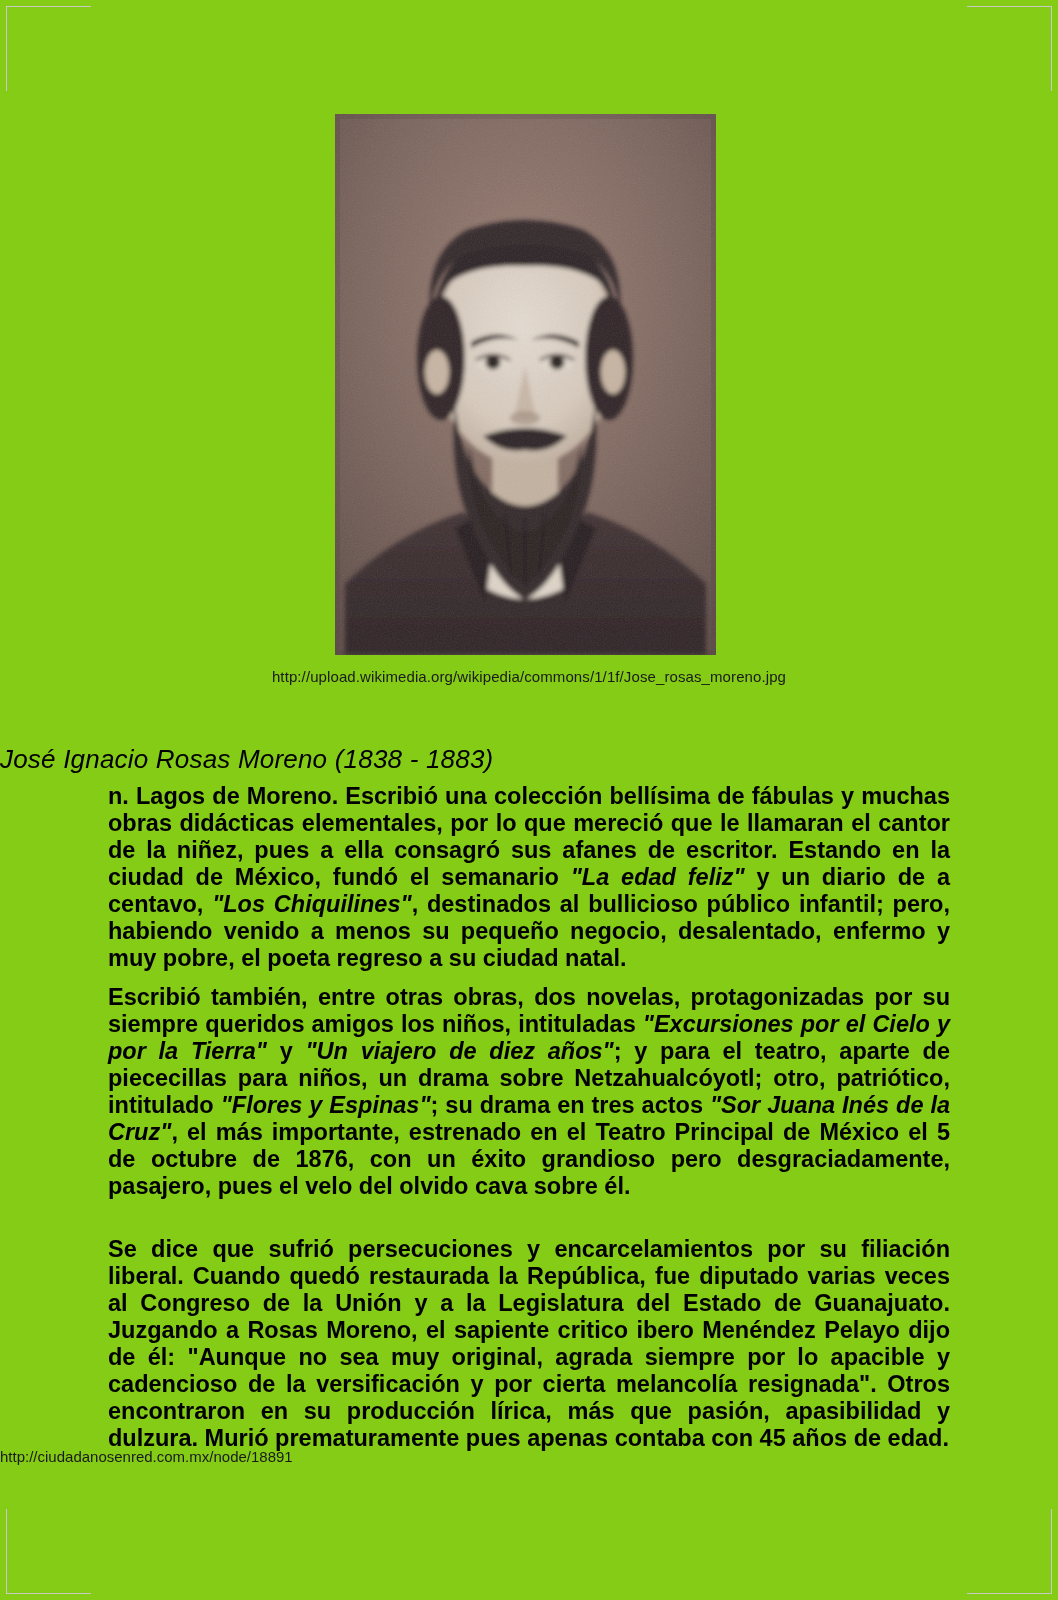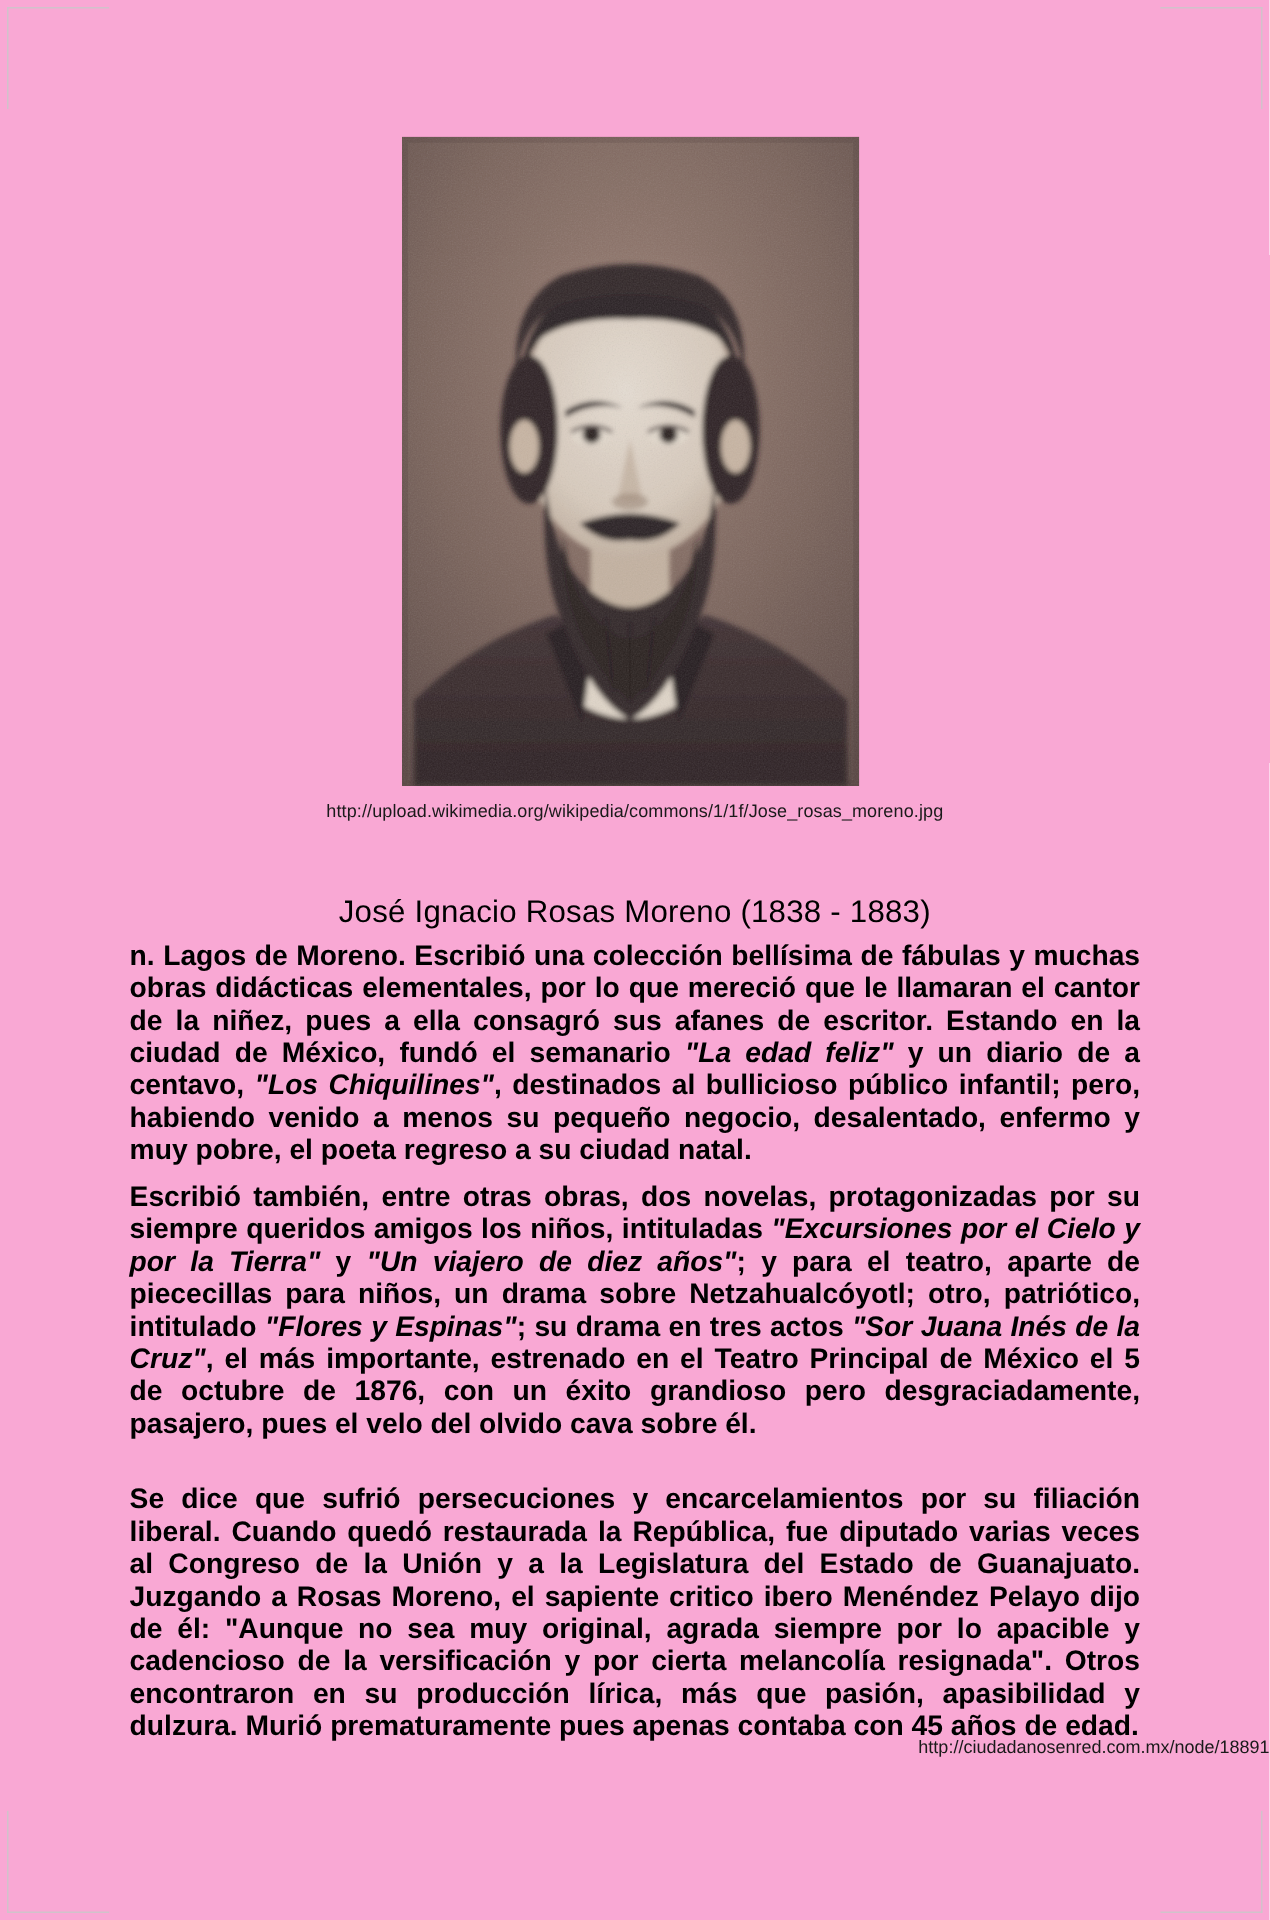--- a/index.html
+++ b/index.html
@@ -9,21 +9,21 @@
     background: #ffffff;
   }
   body {
     font-family: "Liberation Sans", sans-serif;
     color: #000000;
   }
   .page {
     position: relative;
     width: 1058px;
     height: 1600px;
-    background: #f9a8d4;
+    background: #84cc16;
     overflow: hidden;
     box-sizing: border-box;
   }
 
   
   .crop-mark {
     position: absolute;
     width: 84px;
     height: 84px;
     pointer-events: none;
@@ -56,25 +56,25 @@
     letter-spacing: 0.1px;
     color: #1a1a1a;
   }
 
   
   .doc-title {
     position: absolute;
     left: 0;
     right: 0;
     top: 727px;
-    text-align: center;
     font-size: 26px;
     font-weight: 400;
     color: #000;
     letter-spacing: 0.2px;
+    font-style: italic;
   }
 
   
   .body-col {
     position: absolute;
     left: 108px;
     top: 783px;
     width: 842px;
   }
   .para {
@@ -87,21 +87,21 @@
     font-weight: bold;
   }
   .para:last-child { margin-bottom: 0; margin-top: 36px; }
   .para i { font-style: italic; }
 
   .footer-url {
     position: absolute;
     left: 0;
     right: 0;
     top: 1448px;
-    text-align: right;
+    text-align: left;
     font-size: 15px;
     color: #1a1a1a;
   }
 </style>
 </head>
 <body>
 
 <div class="page">
 
   <div class="crop-mark tl"></div>

